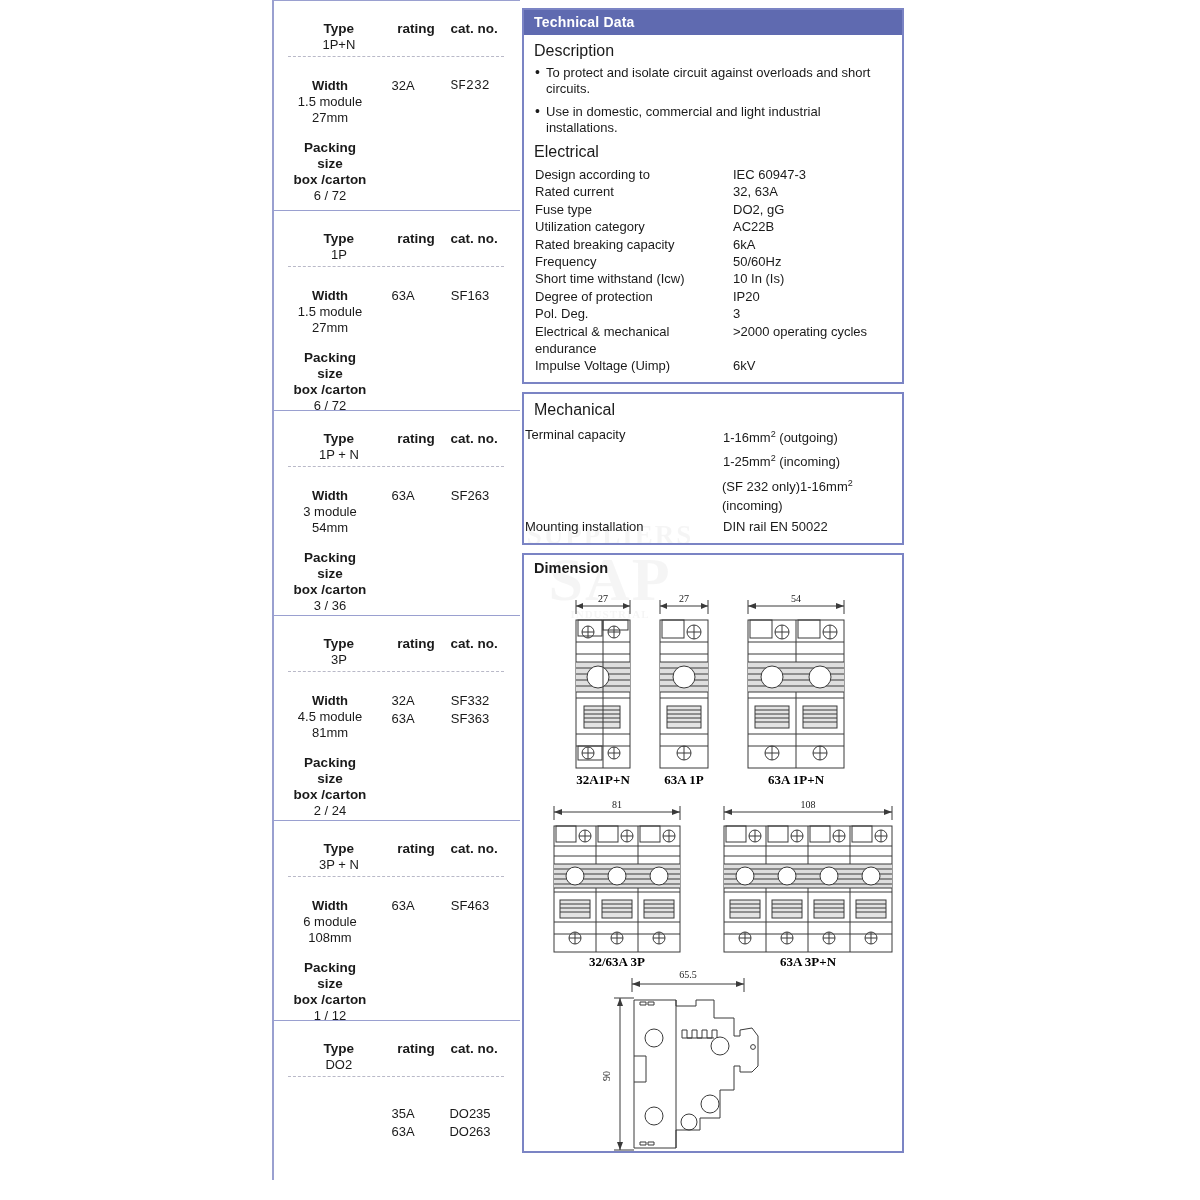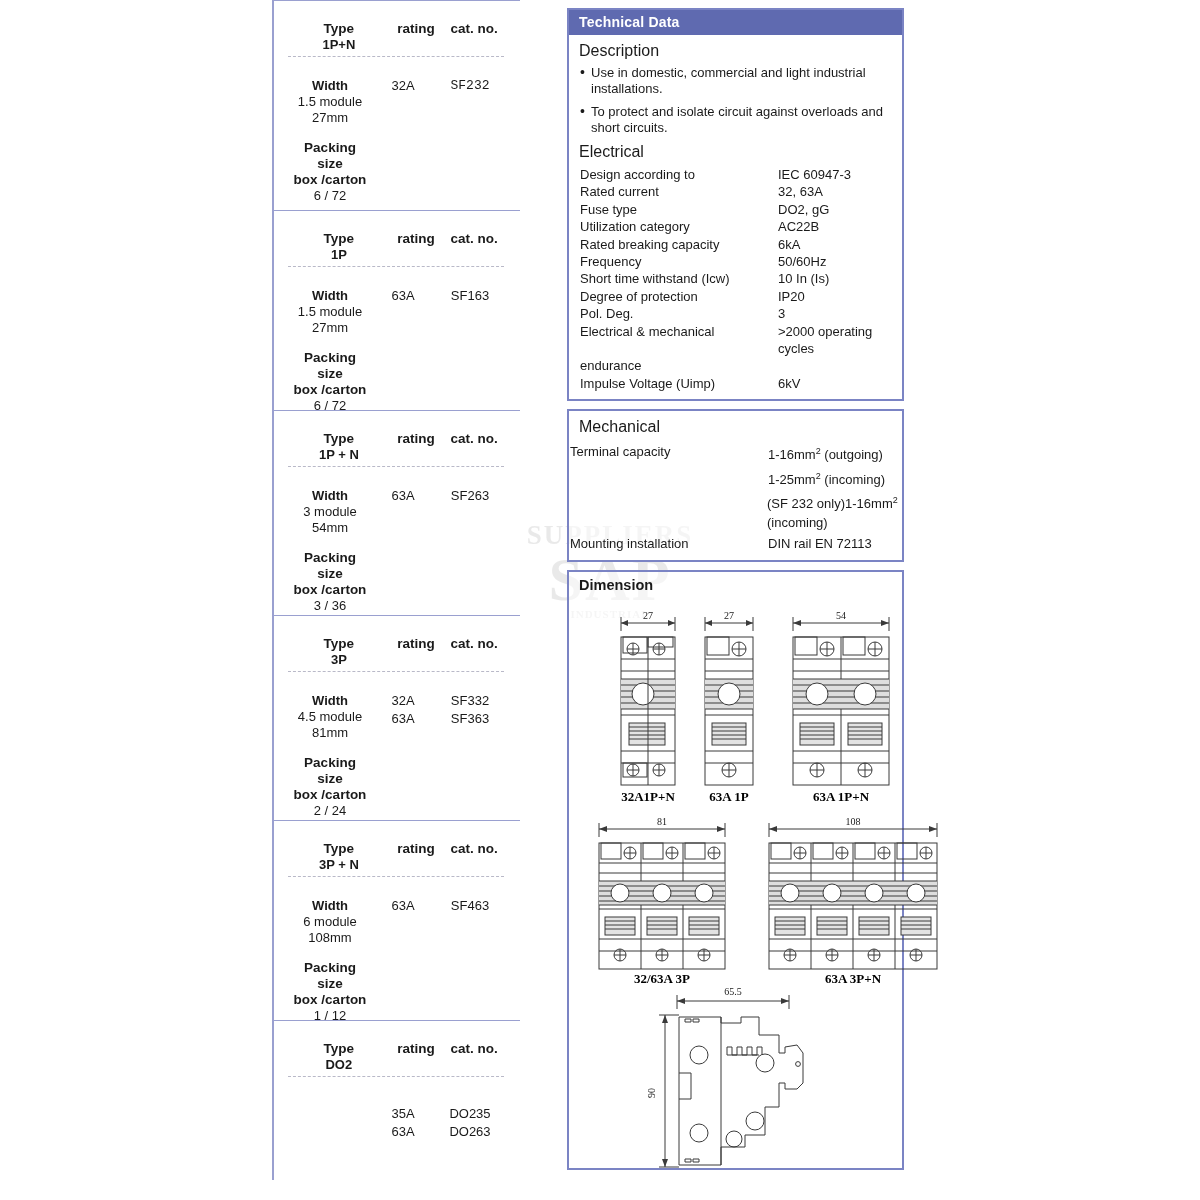--- a/index.html
+++ b/index.html
@@ -34,21 +34,21 @@
     border-left:2.2px solid #9aa0d0;
     box-sizing:border-box;
     padding:12px;
     background:transparent;
   }
   .pb-head{display:flex;padding:8px 6px 0 6px;}
   .pb-head .c-type{width:108px;text-align:center;}
   .pb-head .c-rate{width:70px;text-align:center;}
   .pb-head .c-cat{width:64px;text-align:center;}
   .hdr-label{font-size:13.5px;font-weight:bold;line-height:16px;}
-  .type-val{font-size:13px;line-height:16px;font-weight:bold;}
+  .type-val{font-size:13px;line-height:16px;}
   .dash-sep{
     margin:3px 4px 0 2px;height:0;
     border-top:1.6px dashed #b9b9c8;
   }
   .pb-body{display:flex;padding:6px 6px 0 6px;position:relative;}
   .pb-left{width:108px;text-align:center;}
   .pb-right{width:134px;display:flex;}
   .pb-right .rc-rate{width:70px;text-align:center;}
   .pb-right .rc-cat{width:64px;text-align:center;}
   .width-lbl{font-size:13px;font-weight:bold;line-height:17px;}
@@ -60,21 +60,20 @@
   .cat-v{font-size:13px;line-height:18px;}
 
   
   .tech-col{position:absolute;left:522px;top:8px;width:382px;z-index:2;}
   .panel{
     border:2px solid #7b84c4;
     background:#ffffff;
     box-sizing:border-box;
     margin-bottom:8px;
     position:relative;
-    margin-left:45px;
   }
   .panel.transparent-bg{background:rgba(255,255,255,0.55);}
   .panel-title{
     background:#5f6ab0;color:#ffffff;
     font-size:14px;font-weight:bold;
     padding:4px 10px 5px 10px;
     letter-spacing:.2px;
   }
   .sec-h{font-size:16px;font-weight:normal;margin:7px 0 5px 10px;}
   .bullets{margin:0 0 6px 0;padding:0;list-style:none;}
@@ -338,22 +337,22 @@
         </div>
       </div>
     </div>
 
   <div class="tech-col">
 
     <div class="panel">
       <div class="panel-title">Technical Data</div>
       <div class="sec-h">Description</div>
       <ul class="bullets" id="desc-bullets">
+          <li>To protect and isolate circuit against overloads and short circuits.</li>
           <li>Use in domestic, commercial and  light industrial installations.</li>
-          <li>To protect and isolate circuit against overloads and short circuits.</li>
         </ul>
       <div class="sec-h" style="margin-top:2px;">Electrical</div>
       <table class="spec-table">
         <tbody id="spec-body">
             <tr>
               <td class="k">Design according to</td>
               <td class="v">IEC 60947-3</td>
             </tr>
             <tr>
               <td class="k">Rated current</td>
@@ -414,21 +413,21 @@
             <tr>
               <td class="k"></td>
               <td class="v">1-25mm<sup>2</sup> (incoming)</td>
             </tr>
             <tr>
               <td class="k" style="width: 120px;"></td>
               <td class="v" style="padding-left: 0px; text-align: left;">(SF 232 only)1-16mm<sup>2</sup> (incoming)</td>
             </tr>
             <tr>
               <td class="k">Mounting installation</td>
-              <td class="v">DIN rail EN 72113</td>
+              <td class="v">DIN rail EN 50022</td>
             </tr>
           </tbody>
       </table>
     </div>
 
     <div class="panel transparent-bg" style="height:600px;">
       <div class="dim-title">Dimension</div>
       <div class="dim-body">
 
         <div class="dim-row" style="height:212px;">

